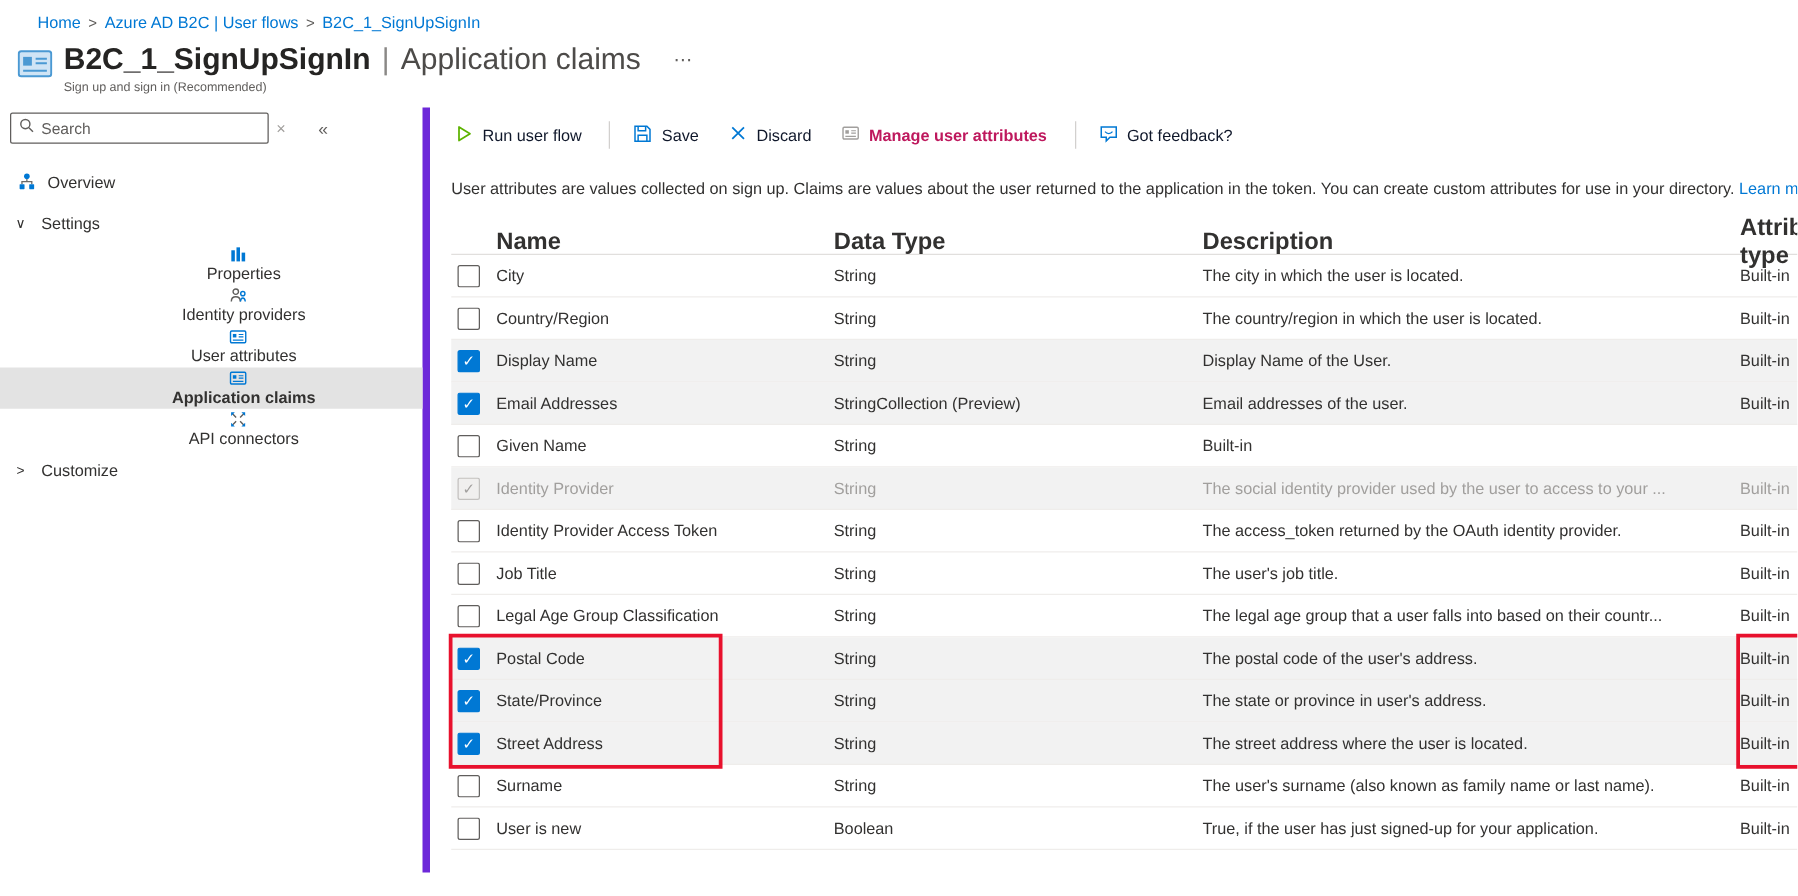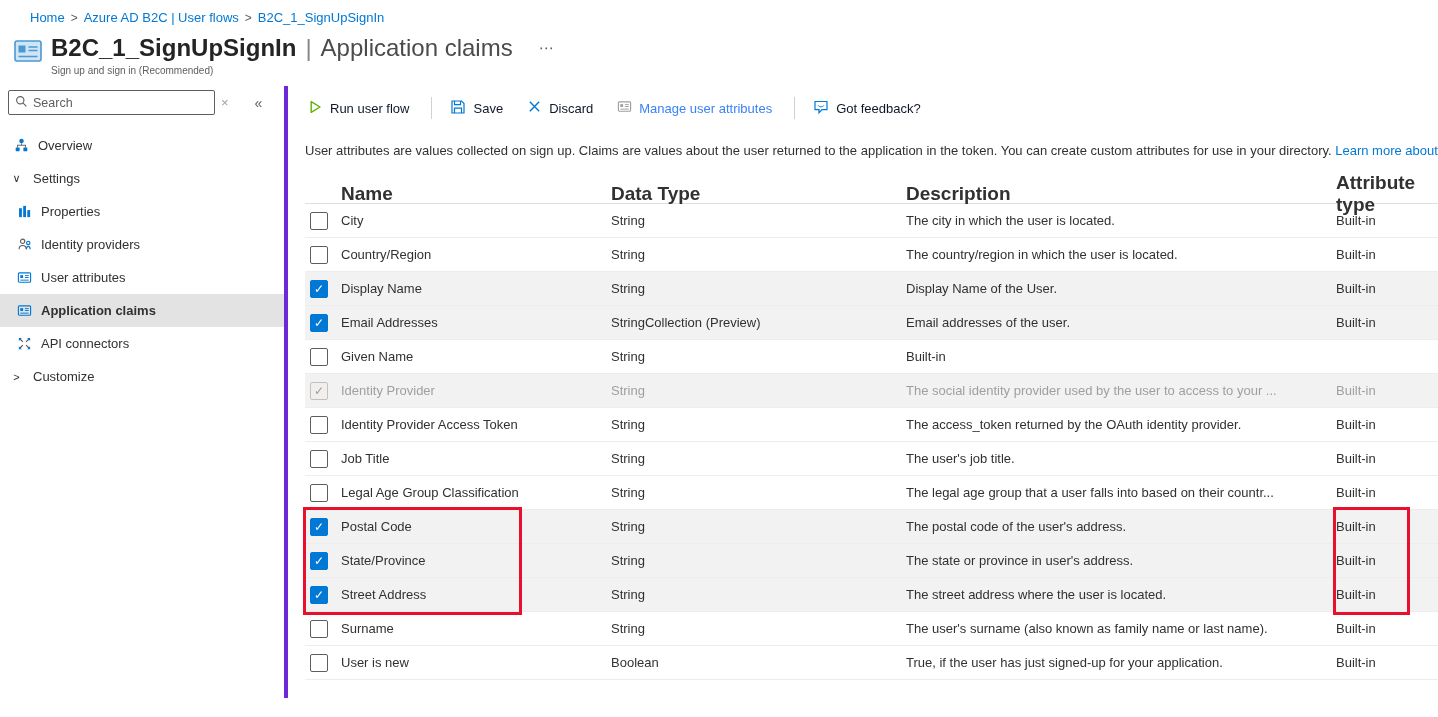--- a/index.html
+++ b/index.html
@@ -17,49 +17,49 @@
   .title-block { display:flex; flex-direction:column; }
   .title-line { font-size:24px; line-height:30px; display:flex; align-items:baseline; }
   .title-main { font-weight:700; color:#252423; }
   .title-sep { color:#8a8886; margin:0 9px; font-weight:300; }
   .title-section { color:#4d4b49; font-weight:400; }
   .more-dots { color:#605e5c; font-size:15px; margin-left:26px; align-self:center; background:none; border:none; cursor:pointer; letter-spacing:2px; }
   .subtitle { font-size:10px; color:#605e5c; margin-top:2px; }
 
   
   .body-flex { display:flex; align-items:stretch; margin-top:10px; height:612px; }
-  .sidebar { width:288px; flex:0 0 auto; padding-top:4px; border-right:4px solid #6d28d9; }
+  .sidebar { width:344px; flex:0 0 auto; padding-top:4px; border-right:6px solid #6d28d9; }
   .main { flex:1 1 auto; padding-left:17px; overflow:hidden; }
 
   
   .search-row { display:flex; align-items:center; padding-left:8px; }
   .search-box { width:207px; height:25px; border:1px solid #605e5c; border-radius:2px;
     display:flex; align-items:center; padding:0 6px; background:#fff; }
   .search-box svg { flex:0 0 auto; margin-right:5px; }
   .search-box input { border:none; outline:none; width:100%; font-size:12.5px;
     font-family:"Liberation Sans", sans-serif; color:#323130; }
   .search-box input::placeholder { color:#605e5c; }
   .icon-btn { background:none; border:none; color:#a19f9d; font-size:13px; cursor:pointer; padding:2px 6px; }
   .icon-btn.collapse { color:#605e5c; font-size:14px; margin-left:14px; }
 
   
   .nav { margin-top:14px; }
   .nav-row { height:33px; display:flex; align-items:center; font-size:13px; cursor:pointer; }
   .nav-row.top { padding-left:13px; }
   .nav-row.group { padding-left:10px; }
-  .nav-row.sub { padding-left:16px; }
+  .nav-row.sub { padding-left:52px;flex-direction:column; }
   .nav-row.selected { background:#e3e3e3; font-weight:700; }
   .nav-icon { width:16px; height:16px; margin-right:9px; display:inline-flex; align-items:center; justify-content:center; flex:0 0 auto; }
   .chev { width:13px; margin-right:10px; color:#323130; font-size:11px; text-align:center; }
 
   
   .toolbar { display:flex; align-items:center; height:36px; margin-top:4px; }
   .tb-btn { display:flex; align-items:center; gap:7px; background:none; border:none; cursor:pointer;
     font-size:13px; color:#0f172a; font-family:"Liberation Sans", sans-serif; padding:0 2px; margin-right:20px; }
-  .tb-btn.disabled { color:#3b82f6; cursor:default; }
+  .tb-btn.disabled { color:#be185d; cursor:default;font-weight:bold; }
   .tb-sep { width:1px; height:22px; background:#d2d0ce; margin:0 16px 0 0; }
 
   
   .description { margin-top:16px; width:1290px; font-size:13px; line-height:17px; color:#323130; }
   .description a { color:#0078d4; text-decoration:none; cursor:pointer; }
 
   
   .table-wrap { position:relative; margin-top:13px; width:1141px; }
   .thead, .trow { display:grid; grid-template-columns:36px 270px 295px 430px 110px; align-items:center; }
   .thead { height:32px; border-bottom:1px solid #e1dfdd; font-weight:700; }

